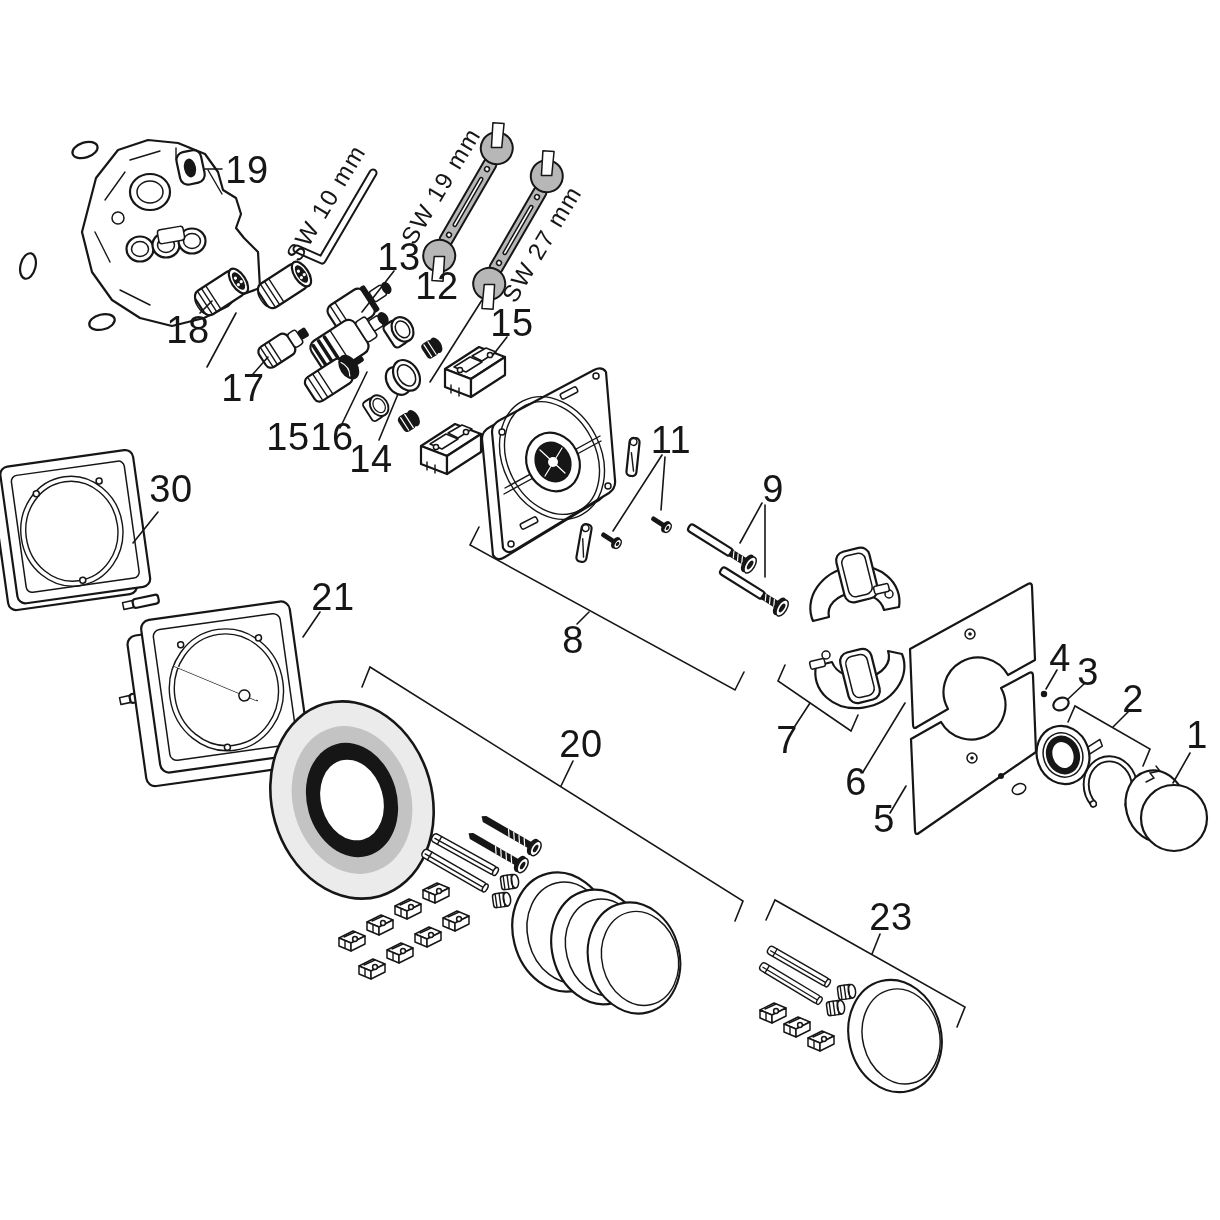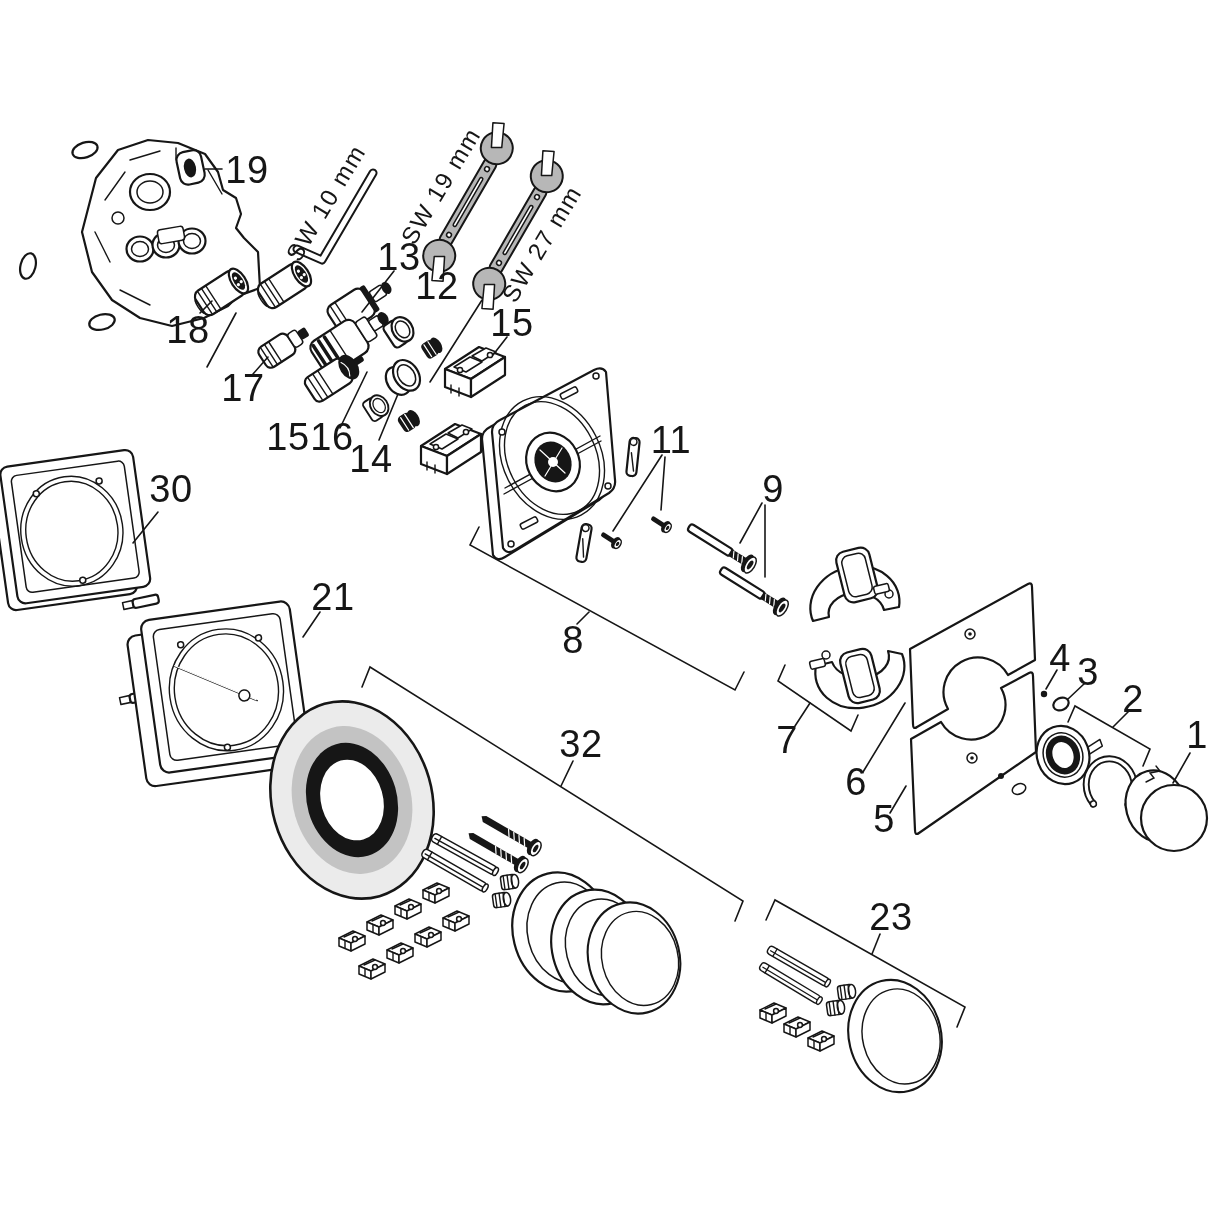--- a/index.html
+++ b/index.html
@@ -475,20 +475,20 @@
   <div class="lbl" style="left:437px;top:286px">12</div>
   <div class="lbl" style="left:399px;top:257px">13</div>
   <div class="lbl" style="left:371px;top:459px">14</div>
   <div class="lbl" style="left:288px;top:437px">15</div>
   <div class="lbl" style="left:332px;top:437px">16</div>
   <div class="lbl" style="left:243px;top:388px">17</div>
   <div class="lbl" style="left:188px;top:330px">18</div>
   <div class="lbl" style="left:247px;top:170px">19</div>
   <div class="lbl" style="left:171px;top:489px">30</div>
   <div class="lbl" style="left:333px;top:597px">21</div>
-  <div class="lbl" style="left:581px;top:744px">32</div>
+  <div class="lbl" style="left:581px;top:744px">20</div>
   <div class="lbl" style="left:891px;top:917px">23</div>
 
   <div class="tool" style="left:326px;top:203px">SW 10 mm</div>
   <div class="tool" style="left:441px;top:186px">SW 19 mm</div>
   <div class="tool" style="left:542px;top:244px">SW 27 mm</div>
 
 </div>
 
 </body></html>

